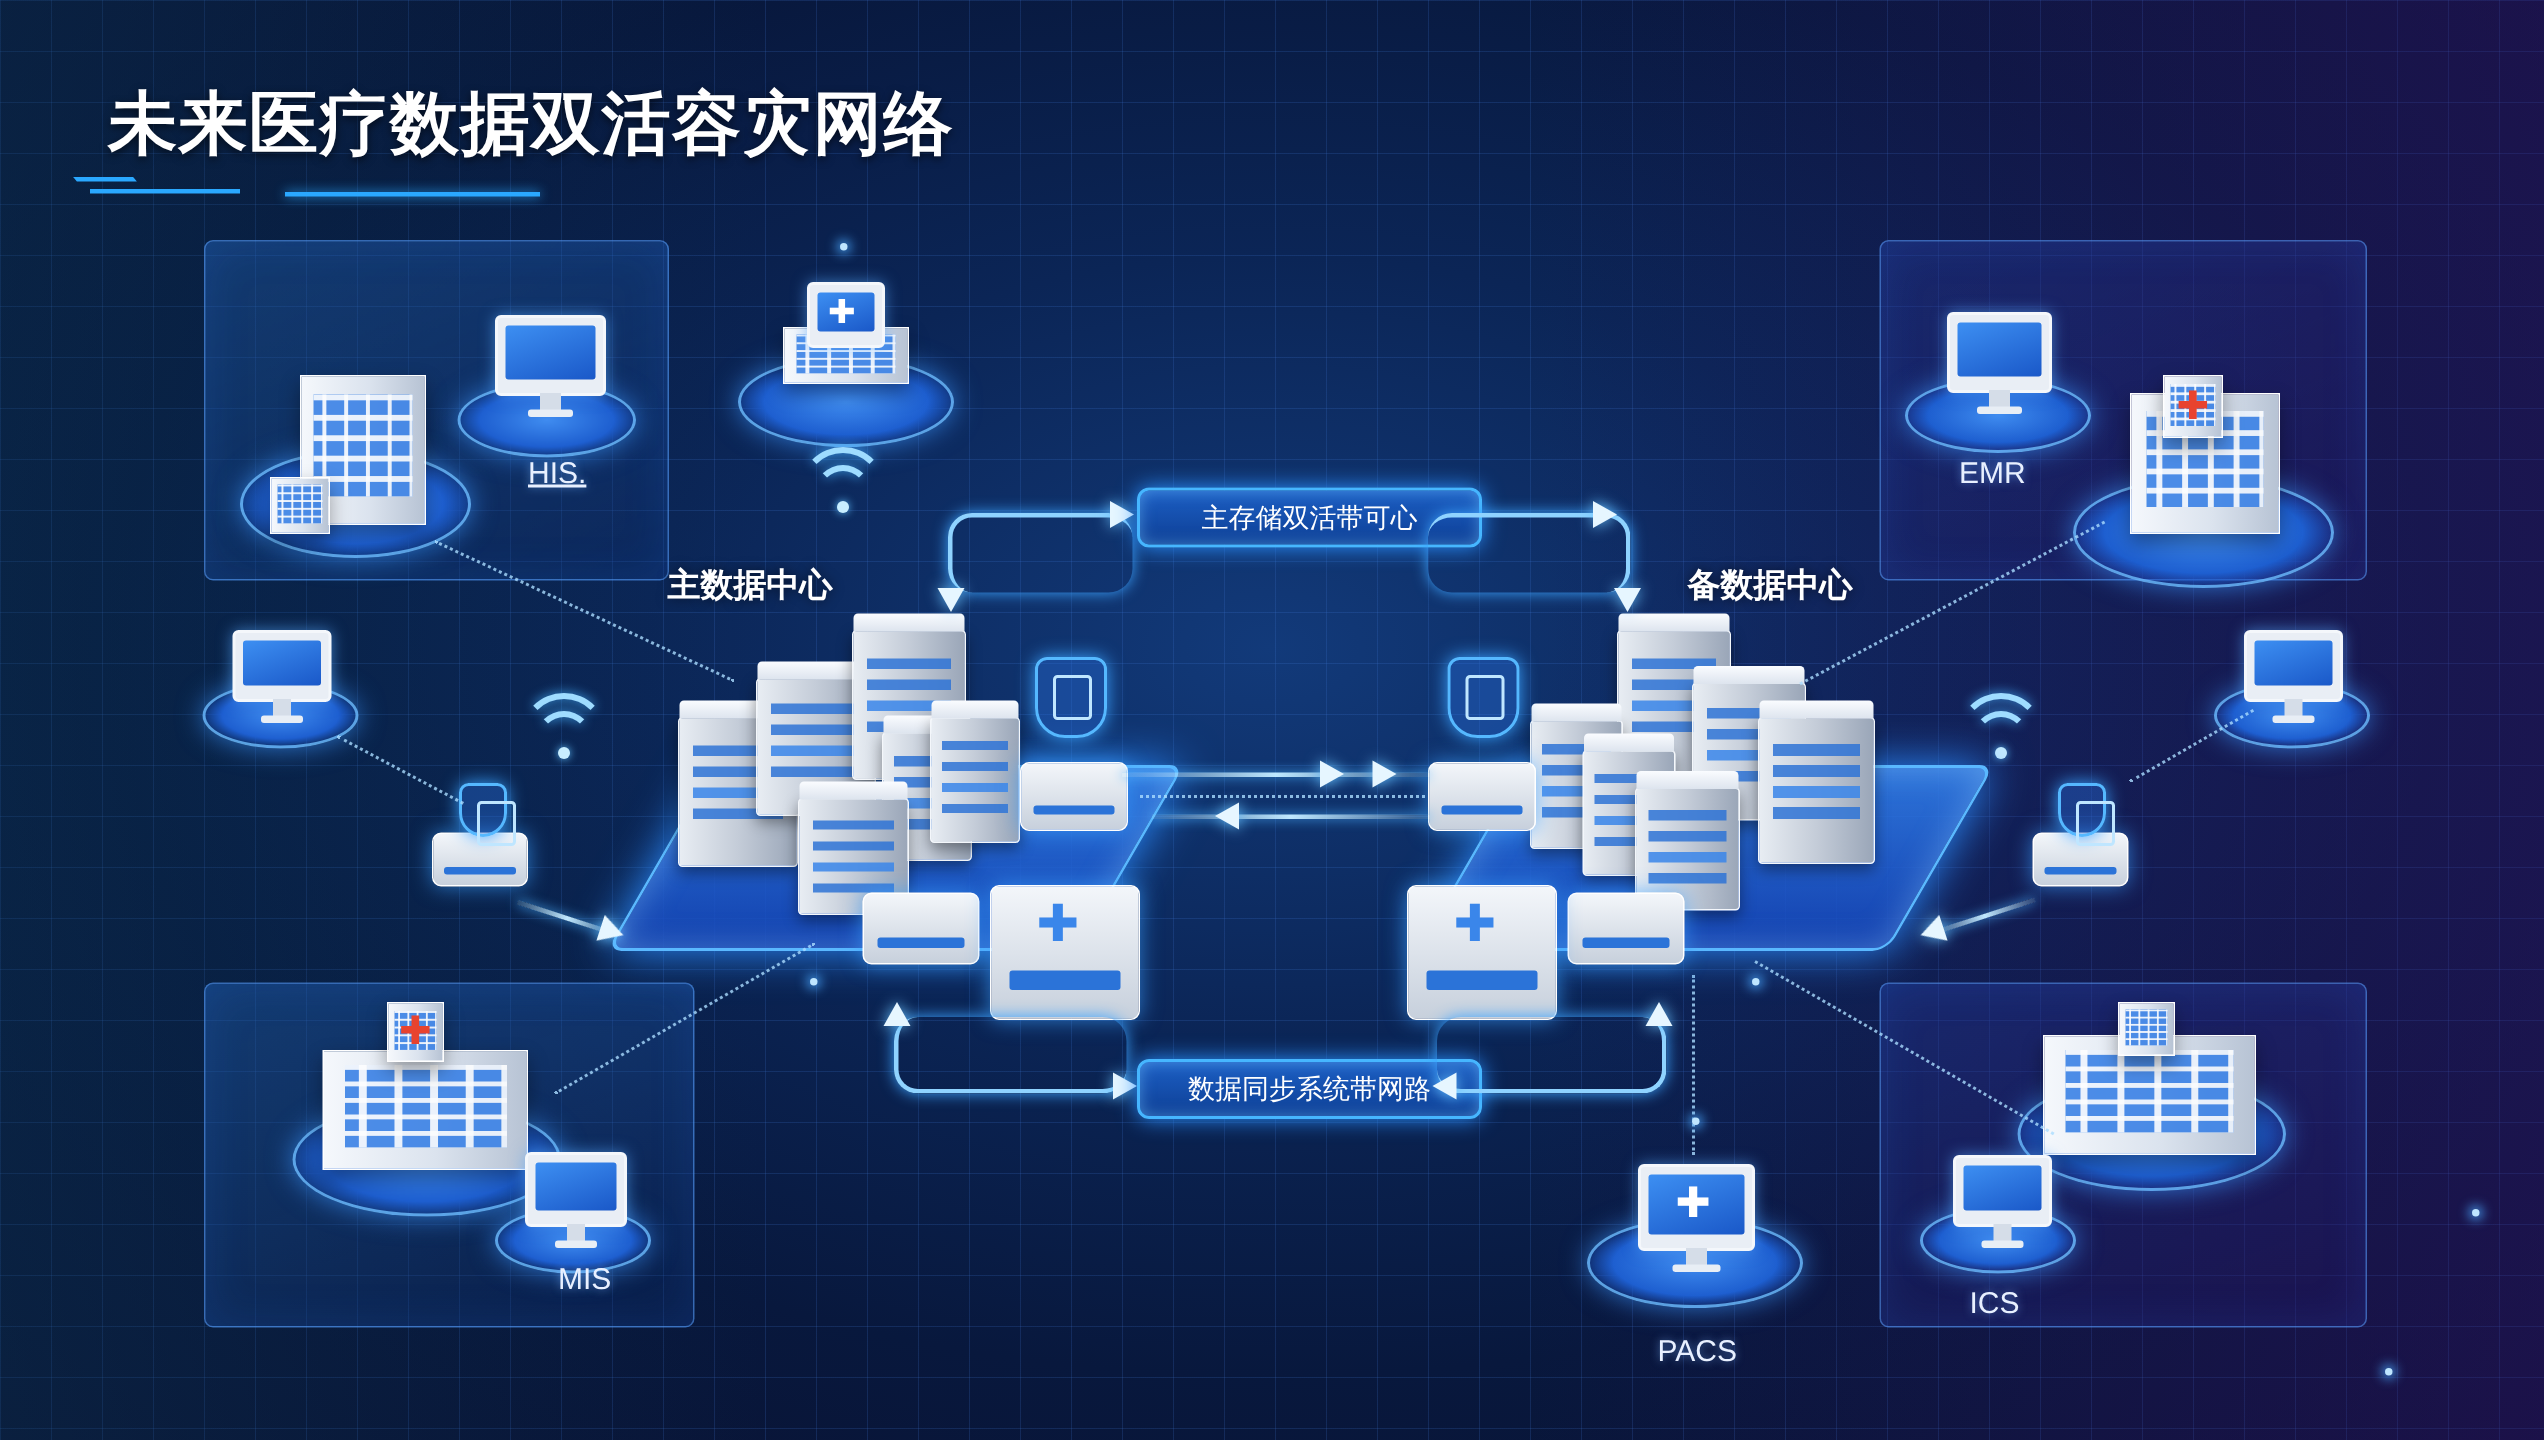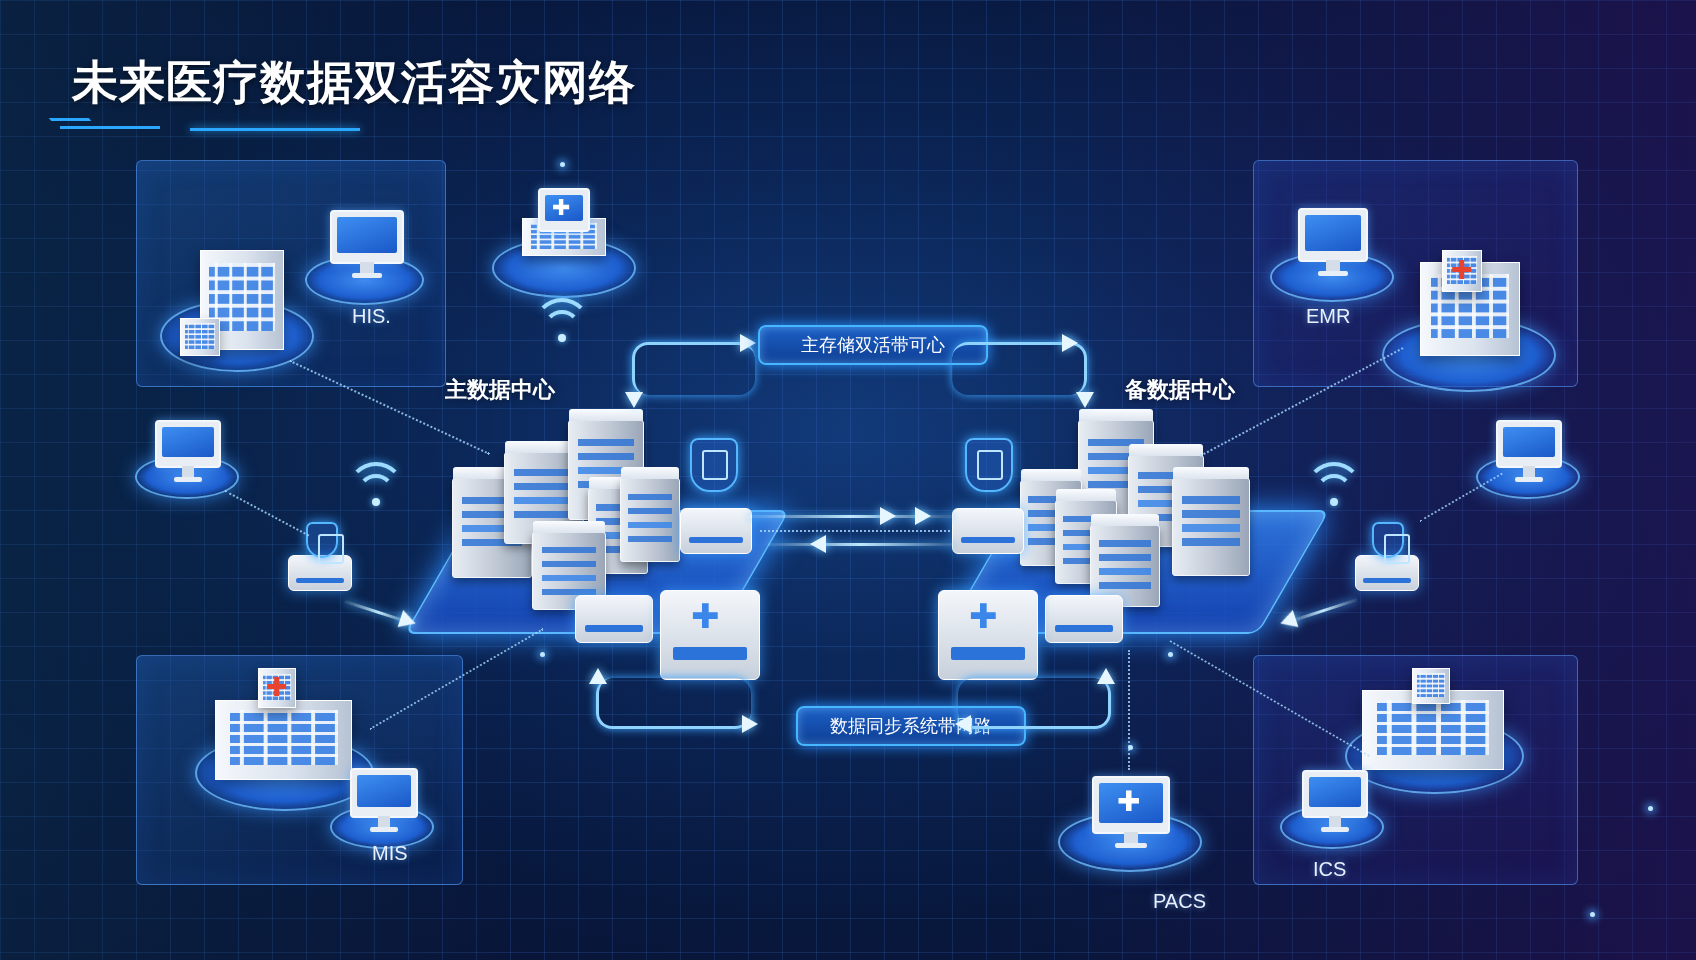--- a/index.html
+++ b/index.html
@@ -86,21 +86,21 @@
 
 <div class="abs disc" style="left:160px;top:300px;width:150px;height:68px;"></div>
 <div class="abs bldg" style="left:200px;top:250px;width:82px;height:98px;"></div>
 <div class="abs bldg" style="left:180px;top:318px;width:38px;height:36px;"></div>
 <div class="abs disc" style="left:305px;top:255px;width:115px;height:46px;"></div>
 <div class="abs monitor" style="left:330px;top:210px;width:70px;height:50px;">
     <div class="scr"></div>
     <div class="stand"></div>
     <div class="foot"></div>
   </div>
-<div class="abs label" style="left:352px;top:305px;">HIS.</div>
+<div class="abs label" style="left:352px;top:305px;text-decoration:underline;">HIS.</div>
 
 <div class="abs disc" style="left:1270px;top:252px;width:120px;height:46px;"></div>
 <div class="abs monitor" style="left:1298px;top:208px;width:66px;height:50px;">
     <div class="scr"></div>
     <div class="stand"></div>
     <div class="foot"></div>
   </div>
 <div class="abs label" style="left:1306px;top:305px;">EMR</div>
 <div class="abs disc" style="left:1382px;top:318px;width:170px;height:70px;"></div>
 <div class="abs bldg" style="left:1420px;top:262px;width:98px;height:92px;"></div>
@@ -132,21 +132,21 @@
   </div>
 <div class="abs label" style="left:1313px;top:858px;">ICS</div>
 
 <div class="abs disc" style="left:1058px;top:812px;width:140px;height:56px;"></div>
 <div class="abs monitor" style="left:1092px;top:776px;width:74px;height:54px;">
     <div class="scr"></div>
     <span class="cross white" style="left:23px;top:10px;font-size:28px;">✚</span>
     <div class="stand"></div>
     <div class="foot"></div>
   </div>
-<div class="abs label" style="left:1105px;top:890px;margin-left:48px;">PACS</div>
+<div class="abs label" style="left:1105px;top:890px;">PACS</div>
 <div class="abs dot-line" style="left:1128px;top:650px;width:0;height:120px;border-top:none;border-left:2px dotted rgba(170,220,255,.8);"></div>
 
 <div class="abs disc" style="left:492px;top:238px;width:140px;height:56px;"></div>
 <div class="abs bldg" style="left:522px;top:218px;width:82px;height:36px;"></div>
 <div class="abs monitor" style="left:538px;top:188px;width:48px;height:40px;">
     <div class="scr"></div>
     <span class="cross white" style="left:12px;top:7px;font-size:22px;">✚</span>
   </div>
 <div class="spark" style="left:560px;top:162px;"></div>
 <div class="wifi" style="left:534px;top:298px;">
@@ -253,21 +253,21 @@
 <div class="arrow-line" style="left:748px;top:515px;width:205px;"></div>
 <div class="arrow-head" style="left:880px;top:507px;"></div>
 <div class="arrow-head" style="left:915px;top:507px;"></div>
 <div class="dot-line" style="left:760px;top:530px;width:190px;"></div>
 <div class="arrow-line" style="left:768px;top:543px;width:185px;"></div>
 <div class="arrow-head left" style="left:810px;top:535px;"></div>
 
 <div class="conduit" style="left:596px;top:678px;width:152px;height:48px;border-right:none;border-top:none;"></div>
 <div class="arrow-head up" style="left:589px;top:668px;"></div>
 <div class="arrow-head" style="left:742px;top:715px;"></div>
-<div class="abs link-box" style="left:758px;top:706px;width:190px;margin-left:38px;">
+<div class="abs link-box" style="left:758px;top:706px;width:190px;">
   <span>数据同步系统带网路</span>
 </div>
 <div class="conduit" style="left:958px;top:678px;width:150px;height:48px;border-left:none;border-top:none;"></div>
 <div class="arrow-head left" style="left:955px;top:715px;"></div>
 <div class="arrow-head up" style="left:1097px;top:668px;"></div>
 
 <div class="dot-line" style="left:290px;top:360px;width:220px;transform:rotate(25deg);transform-origin:left;"></div>
 <div class="dot-line" style="left:1200px;top:455px;width:230px;transform:rotate(-28deg);transform-origin:left;"></div>
 <div class="dot-line" style="left:225px;top:490px;width:95px;transform:rotate(28deg);transform-origin:left;"></div>
 <div class="dot-line" style="left:1420px;top:520px;width:95px;transform:rotate(-30deg);transform-origin:left;"></div>

